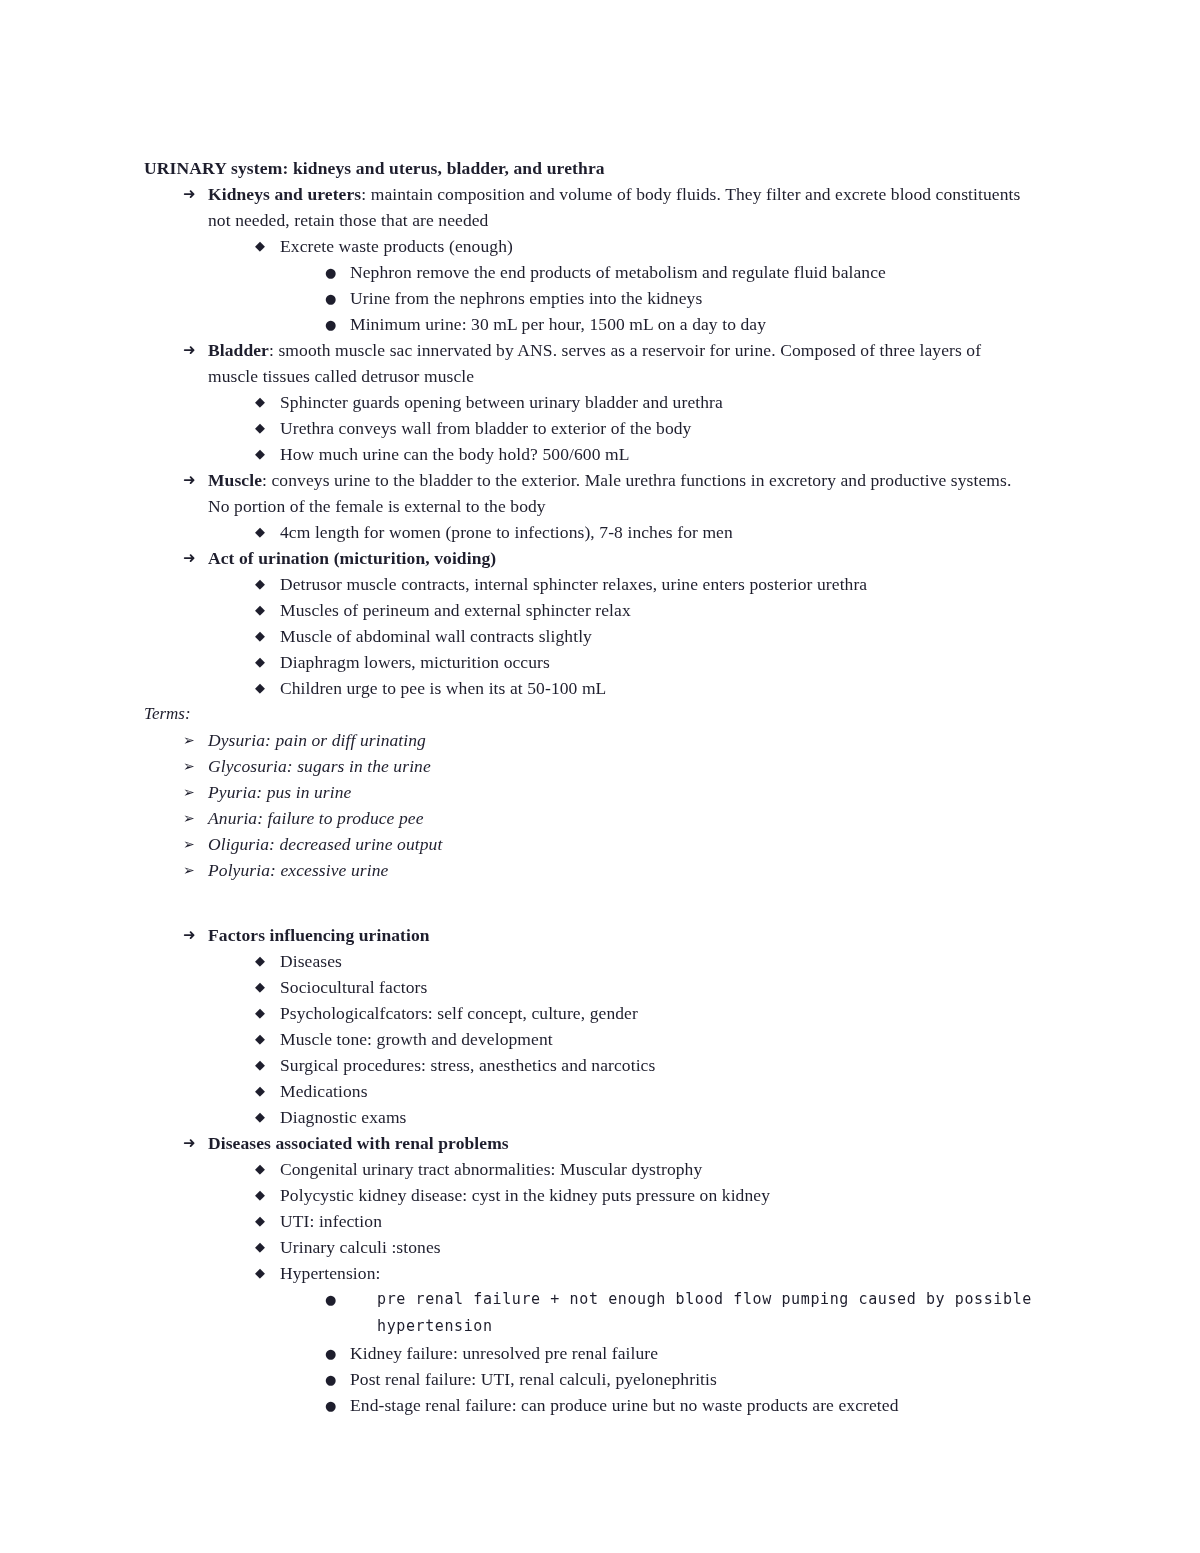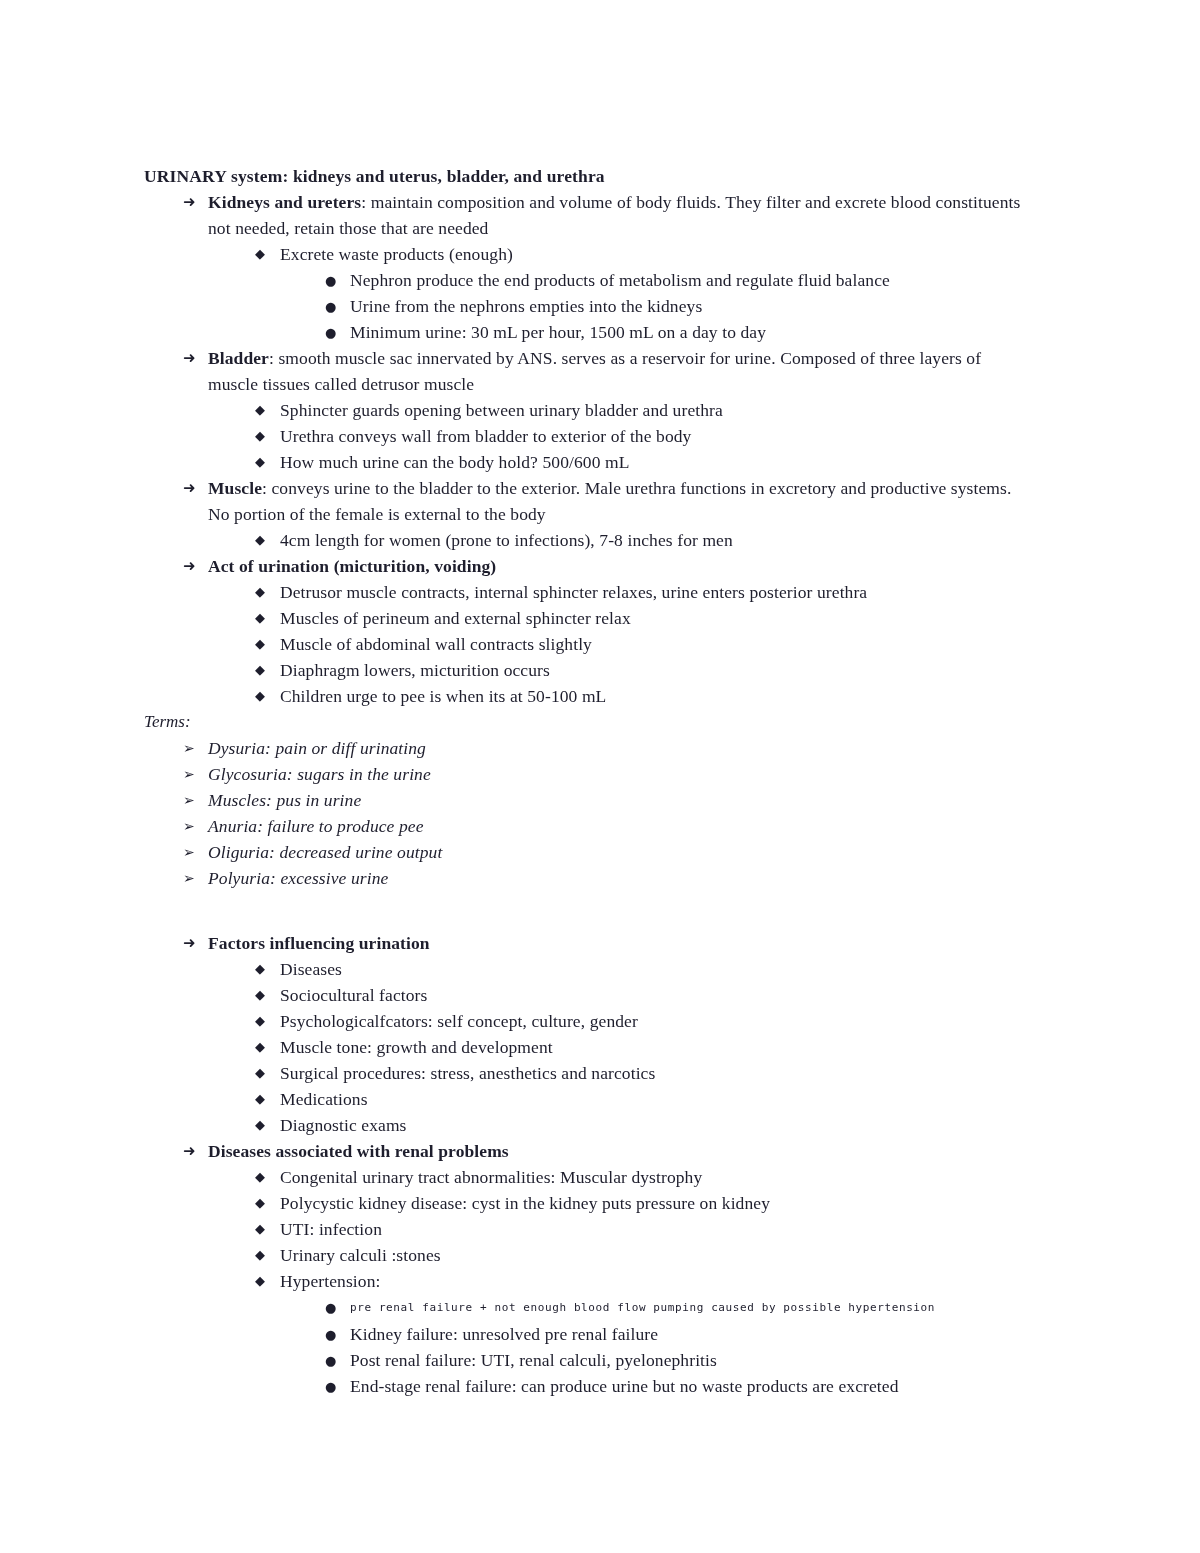--- a/index.html
+++ b/index.html
@@ -43,21 +43,21 @@
   .line .txt {
     display: block;
   }
 
   
   .doc-title {
     font-size: 17.5px;
     line-height: 26px;
     font-weight: bold;
     letter-spacing: 0.15px;
-    margin: 8px 0 0 0;
+    margin: 0 0 0 0;
   }
 
   
   .lvl1 {
     margin-left: 39px;          
     padding-left: 25px;         
   }
   .lvl1 .bullet {
     font-size: 15px;
   }
@@ -96,23 +96,24 @@
     font-style: italic;
   }
   .lvlterm .bullet {
     font-size: 14px;
     font-style: normal;
   }
 
   
   .mono .txt {
     font-family: "DejaVu Sans Mono", "Liberation Mono", monospace;
-    font-size: 11px;
+    font-size: 15px;
     letter-spacing: 0.6px;
     line-height: 27px;
+    margin-left: 27px;
   }
 
   .spacer { height: 26px; }
   .spacer-sm { height: 13px; }
 </style>
 </head>
 <body>
 
 <div id="page">
 
@@ -123,21 +124,21 @@
     <span class="txt"><b>Kidneys and ureters</b><span>: maintain composition and volume of body fluids. They filter and excrete blood constituents not needed, retain those that are needed</span></span>
   </div>
 
   <div class="line lvl2">
     <span class="bullet">◆</span>
     <span class="txt">Excrete waste products (enough)</span>
   </div>
 
   <div class="line lvl3">
     <span class="bullet">●</span>
-    <span class="txt">Nephron produce the end products of metabolism and regulate fluid balance</span>
+    <span class="txt">Nephron remove the end products of metabolism and regulate fluid balance</span>
   </div>
   <div class="line lvl3">
     <span class="bullet">●</span>
     <span class="txt">Urine from the nephrons empties into the kidneys</span>
   </div>
   <div class="line lvl3">
     <span class="bullet">●</span>
     <span class="txt">Minimum urine: 30 mL per hour, 1500 mL on a day to day</span>
   </div>
 
@@ -200,21 +201,21 @@
   <div class="line lvlterm">
     <span class="bullet">➢</span>
     <span class="txt">Dysuria: pain or diff urinating</span>
   </div>
   <div class="line lvlterm">
     <span class="bullet">➢</span>
     <span class="txt">Glycosuria: sugars in the urine</span>
   </div>
   <div class="line lvlterm">
     <span class="bullet">➢</span>
-    <span class="txt">Muscles: pus in urine</span>
+    <span class="txt">Pyuria: pus in urine</span>
   </div>
   <div class="line lvlterm">
     <span class="bullet">➢</span>
     <span class="txt">Anuria: failure to produce pee</span>
   </div>
   <div class="line lvlterm">
     <span class="bullet">➢</span>
     <span class="txt">Oliguria: decreased urine output</span>
   </div>
   <div class="line lvlterm">

